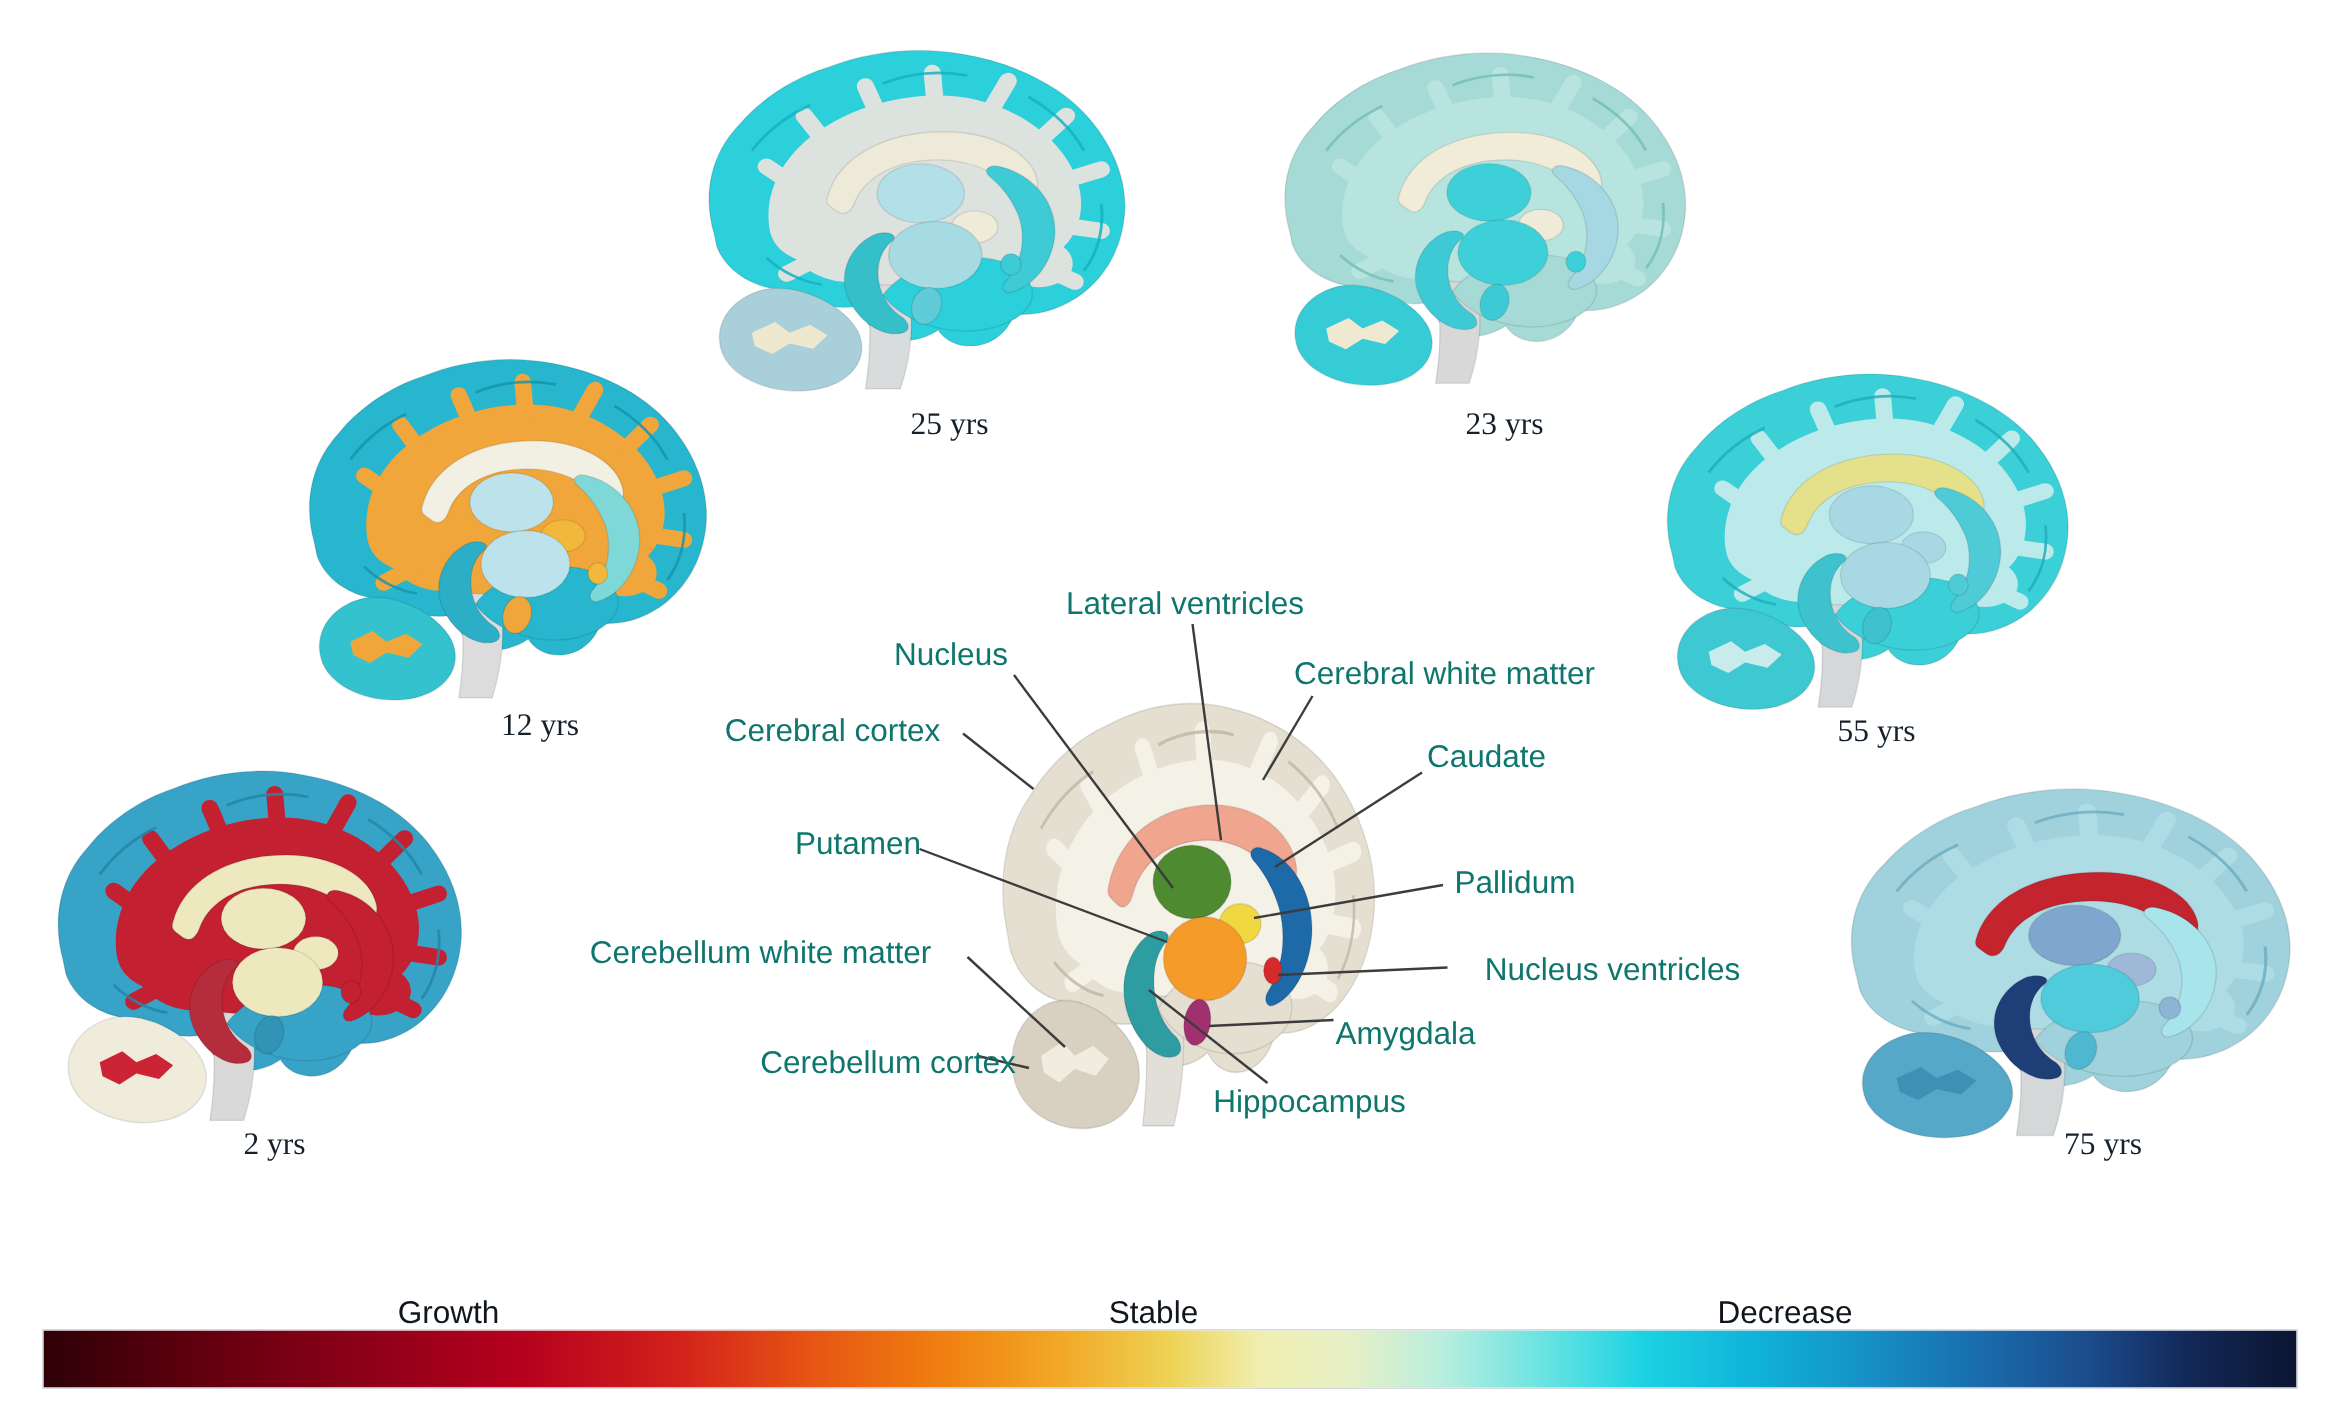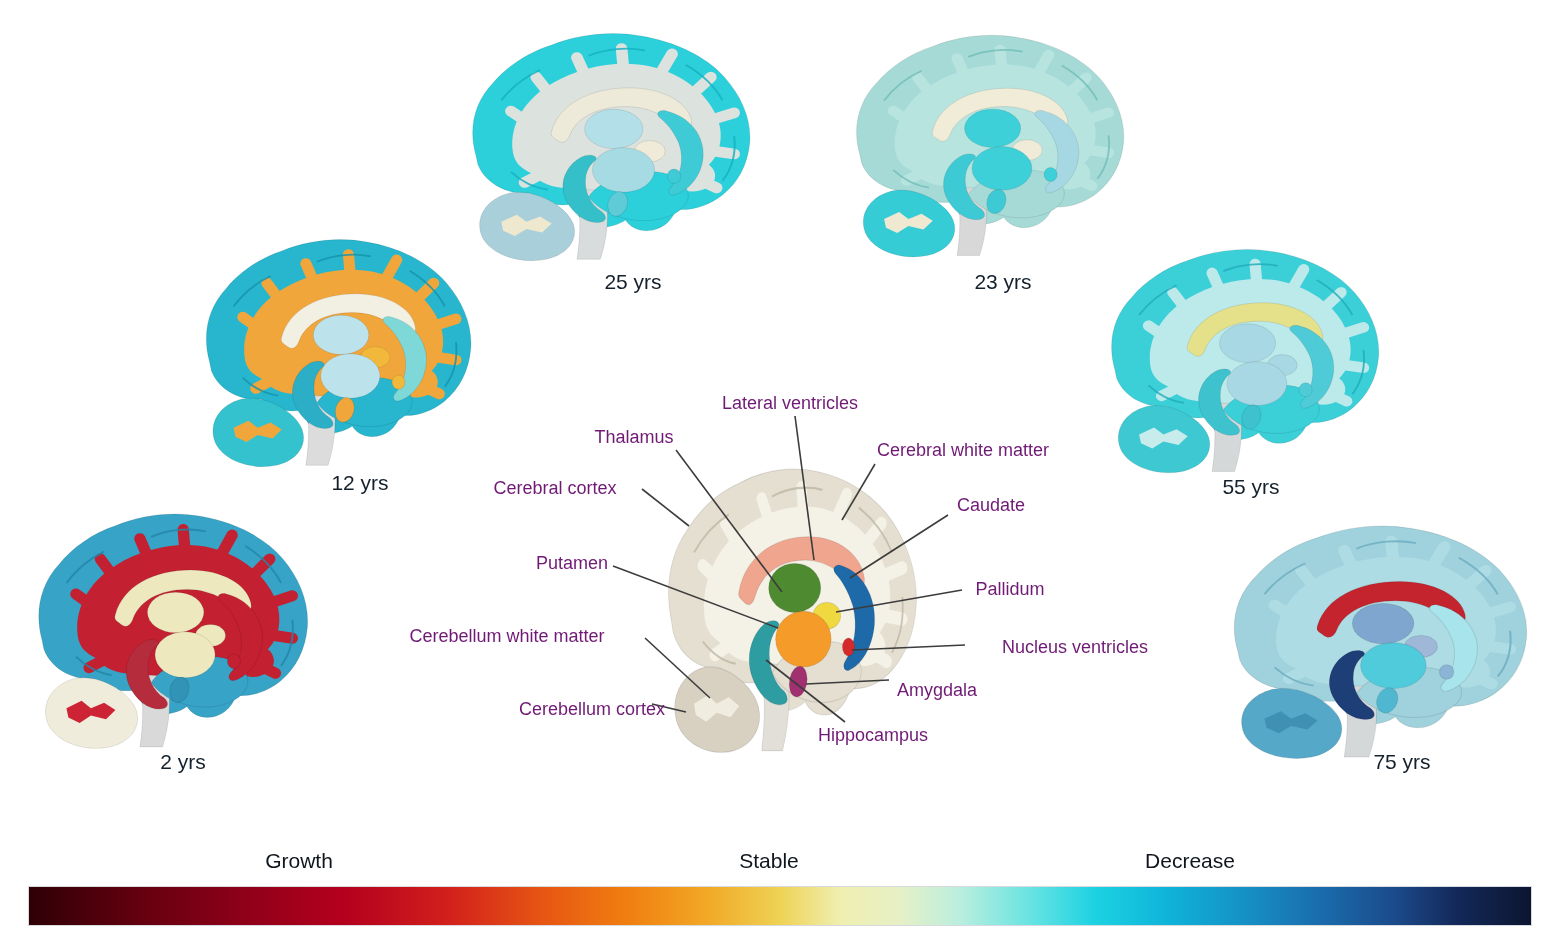--- a/index.html
+++ b/index.html
@@ -20,31 +20,31 @@
   .part-pallidum{fill:var(--pallidum);}
   .part-putamen{fill:var(--putamen);}
   .part-accumbens{fill:var(--accumbens);}
   .part-hippocampus{fill:var(--hippocampus);}
   .part-amygdala{fill:var(--amygdala);}
   .part-cerebellum{fill:var(--cerebellum);}
   .part-cbwm{fill:var(--cerebellum_wm);}
   .part-brainstem{fill:var(--brainstem);}
   .age-label{
     position:absolute;transform:translateX(-50%);
-    font-size:21px;color:#14202c;white-space:nowrap;
+    font-size:21px;color:#14202c;white-space:nowrap;font-family:Liberation Serif, serif;
   }
   .anno-label{
     position:absolute;transform:translate(-50%,-50%);
-    font-size:18px;color:#701a75;white-space:nowrap;
+    font-size:21px;color:#0f766e;white-space:nowrap;
   }
   .leader-lines{position:absolute;left:0;top:0;pointer-events:none;}
   .leader-lines line{stroke:#3c3c3c;stroke-width:1.6;}
   .legend-label{
     position:absolute;transform:translateX(-50%);
-    font-size:21px;color:#10161d;white-space:nowrap;
+    font-size:21px;color:#10161d;white-space:nowrap;margin-top:15px;
   }
   .colorbar{
     position:absolute;left:28px;top:886px;width:1504px;height:40px;
     border:1px solid #d9d9e0;box-sizing:border-box;
   }
 </style>
 </head>
 <body>
 
 <div class="figure">
@@ -130,21 +130,21 @@
     <line x1="613" y1="566" x2="778" y2="628"></line>
     <line x1="962" y1="590" x2="836" y2="612"></line>
     <line x1="965" y1="645" x2="852" y2="650"></line>
     <line x1="645" y1="638" x2="710" y2="698"></line>
     <line x1="889" y1="680" x2="806" y2="684"></line>
     <line x1="652" y1="704" x2="686" y2="712"></line>
     <line x1="845" y1="722" x2="766" y2="660"></line>
   </svg>
 
   <div class="anno-label" style="left:790px;top:403px">Lateral ventricles</div>
-  <div class="anno-label" style="left:634px;top:437px">Thalamus</div>
+  <div class="anno-label" style="left:634px;top:437px">Nucleus</div>
   <div class="anno-label" style="left:555px;top:488px">Cerebral cortex</div>
   <div class="anno-label" style="left:963px;top:450px">Cerebral white matter</div>
   <div class="anno-label" style="left:991px;top:505px">Caudate</div>
   <div class="anno-label" style="left:572px;top:563px">Putamen</div>
   <div class="anno-label" style="left:1010px;top:589px">Pallidum</div>
   <div class="anno-label" style="left:1075px;top:647px">Nucleus ventricles</div>
   <div class="anno-label" style="left:507px;top:636px">Cerebellum white matter</div>
   <div class="anno-label" style="left:937px;top:690px">Amygdala</div>
   <div class="anno-label" style="left:592px;top:709px">Cerebellum cortex</div>
   <div class="anno-label" style="left:873px;top:735px">Hippocampus</div>

